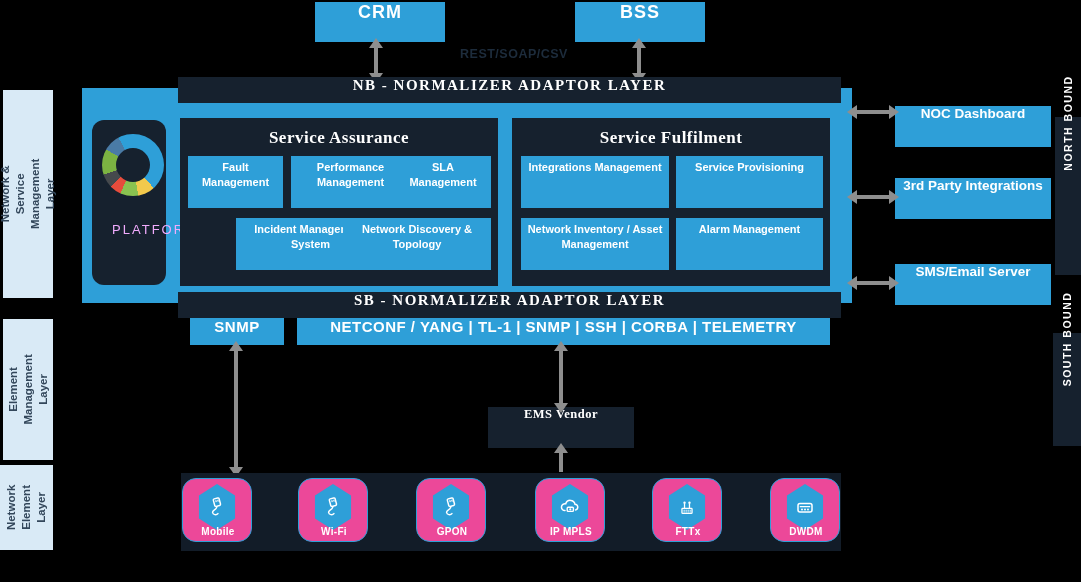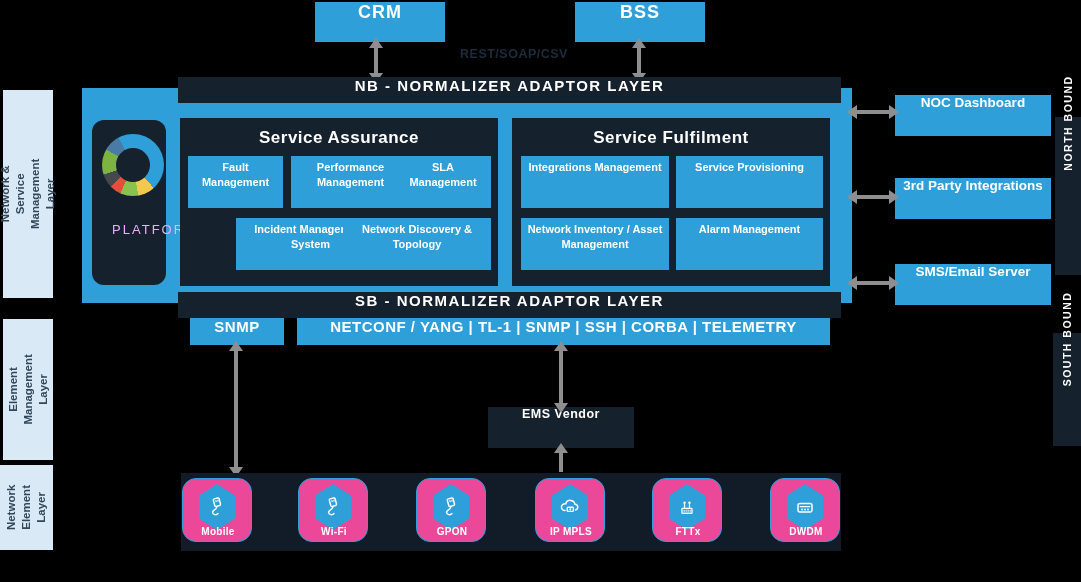--- a/index.html
+++ b/index.html
@@ -1,20 +1,20 @@
 <!DOCTYPE html>
 <html><head>
 <meta charset="utf-8">
 <style>
   html,body{margin:0;padding:0;background:#000;}
   body{font-family:"Liberation Sans","DejaVu Sans",sans-serif;}
   #stage{position:relative;width:1081px;height:582px;background:#000;overflow:hidden;}
   .abs{position:absolute;box-sizing:border-box;}
   .blue{background:#2E9FD8;}
-  .dark{background:#16212E;}
+  .dark{background:#16212E;font-family:Liberation Serif, serif;}
   .center{display:flex;align-items:flex-start;justify-content:center;text-align:center;}
   
   .topbox{font-size:18px;font-weight:700;letter-spacing:1px;color:#fff;}
   .restnote{color:#1D2C3C;font-weight:700;font-size:12.5px;letter-spacing:.5px;}
   
   .adaptor{color:#fff;font-size:15px;font-weight:600;letter-spacing:1.5px;}
   
   .panel-title{color:#fff;font-size:17px;font-weight:600;letter-spacing:.5px;}
   .svcbox{background:#2E9FD8;color:#fff;font-size:11px;font-weight:600;line-height:1.35;padding:4px;}
   
@@ -109,21 +109,21 @@
   <div class="abs center svcbox" style="left:521px;top:218px;width:148px;height:52px;">Network Inventory / Asset Management</div>
   <div class="abs center svcbox" style="left:676px;top:218px;width:147px;height:52px;">Alarm Management</div>
 
   <div class="abs dark center adaptor" style="left:178px;top:292px;width:663px;height:26px;">
     <span>SB - NORMALIZER ADAPTOR LAYER</span>
   </div>
 
   <div class="abs blue center proto" style="left:190px;top:318px;width:94px;height:27px;">SNMP</div>
   <div class="abs blue center proto" style="left:297px;top:318px;width:533px;height:27px;">NETCONF / YANG | TL-1 | SNMP | SSH | CORBA  | TELEMETRY</div>
 
-  <div class="abs blue center rightbox" style="left:895px;top:95px;width:156px;height:41px;">NOC Dashboard</div>
+  <div class="abs blue center rightbox" style="left:895px;top:106px;width:156px;height:41px;">NOC Dashboard</div>
   <div class="abs blue center rightbox" style="left:895px;top:178px;width:156px;height:41px;">3rd Party Integrations</div>
   <div class="abs blue center rightbox" style="left:895px;top:264px;width:156px;height:41px;">SMS/Email Server</div>
 
   <div class="abs boundbar center" style="left:1055px;top:117px;width:26px;height:158px;">
     <div class="rot">NORTH BOUND</div>
   </div>
   <div class="abs boundbar center" style="left:1053px;top:333px;width:28px;height:113px;">
     <div class="rot">SOUTH BOUND</div>
   </div>
 

